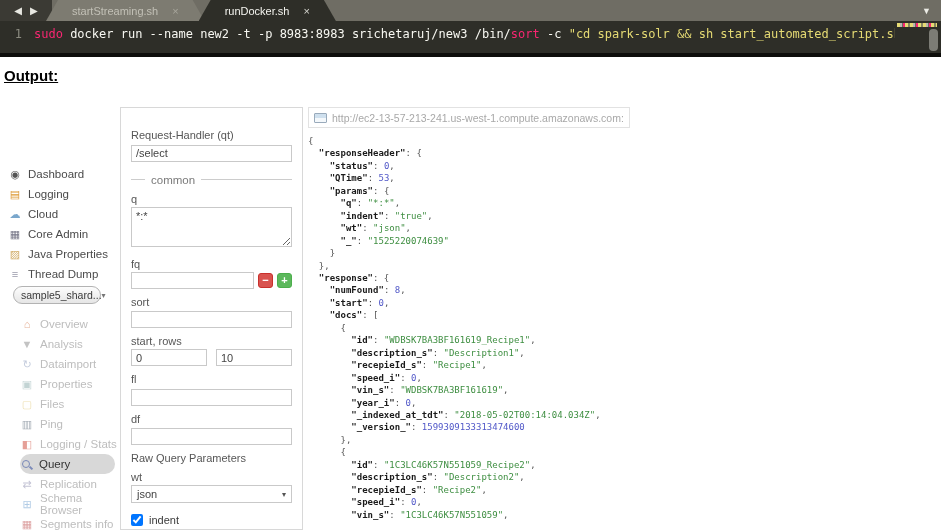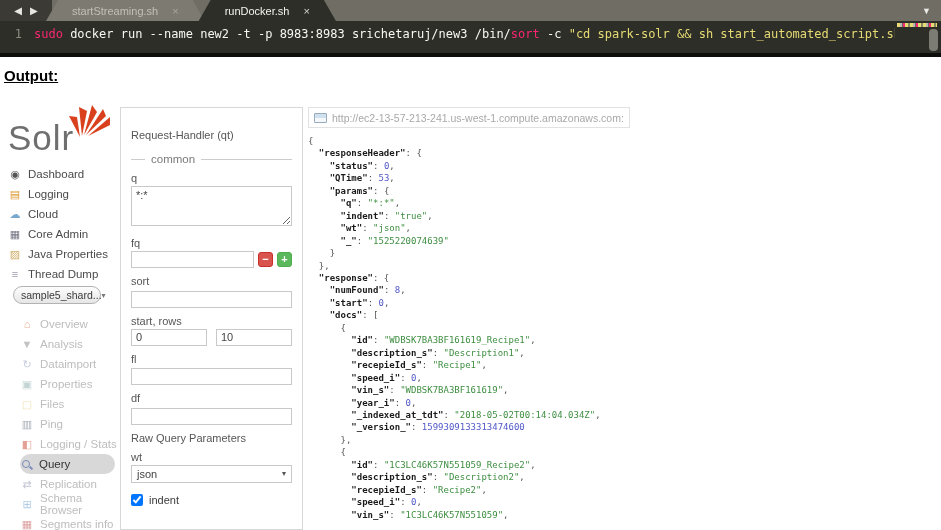--- a/index.html
+++ b/index.html
@@ -133,32 +133,20 @@
         <div class="mini-thumb"></div>
       </div>
     </div>
   </div>
 
   <div class="output-label">Output:</div>
 
   <div class="solr">
 
     <div class="sidebar">
-      <div class="logo">
-        <span class="logo-text">Solr</span>
-        <svg class="logo-burst" width="42" height="34" viewBox="0 0 42 34">
-          <g fill="#d9411e">
-            <path d="M12 33 L1 12 L9 13 Z"></path>
-            <path d="M14 32 L11 3 L19 7 Z"></path>
-            <path d="M16 31 L24 1 L29 8 Z"></path>
-            <path d="M18 31 L35 5 L38 12 Z"></path>
-            <path d="M20 32 L42 13 L42 21 Z"></path>
-          </g>
-        </svg>
-      </div>
       <ul class="menu main" id="main-menu">
           <li class="">
             <span class="icn" style="color: rgb(85, 85, 85);">◉</span>
             <span>Dashboard</span>
           </li>
           <li class="">
             <span class="icn" style="color: rgb(221, 153, 51);">▤</span>
             <span>Logging</span>
           </li>
           <li class="">
@@ -225,20 +213,21 @@
           </li>
           <li class="disabled">
             <span class="icn" style="color: rgb(187, 68, 68);">▦</span>
             <span>Segments info</span>
           </li>
         </ul>
     </div>
 
     <div class="qform">
       <label style="margin-top:0">Request-Handler (qt)</label>
+      <input class="ti" value="/select" style="">
       <div class="legend">
           <span>common</span>
         </div>
       <label>q</label>
       <textarea style="">*:*</textarea>
       <label>fq</label>
       <div class="fq-row">
         <input class="ti" style="">
         <span class="btn-sq btn-minus">−</span>
         <span class="btn-sq btn-plus">+</span>

